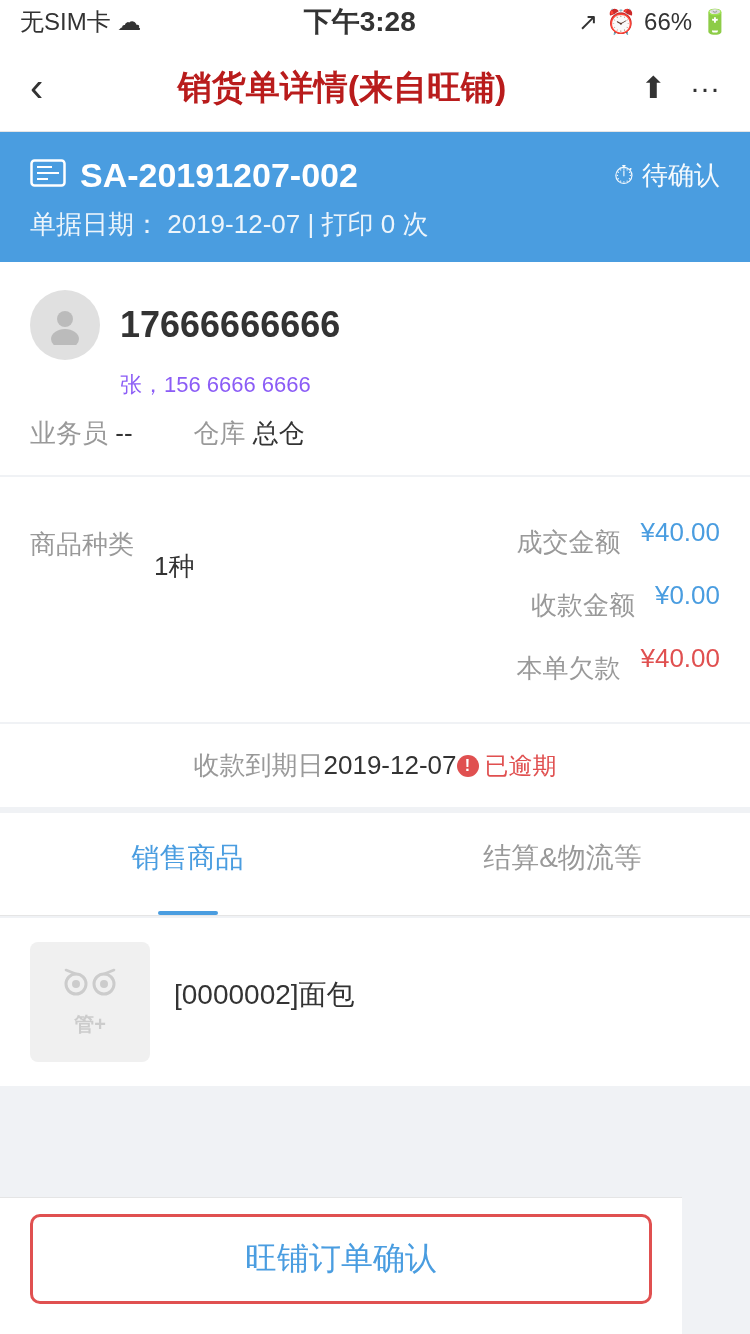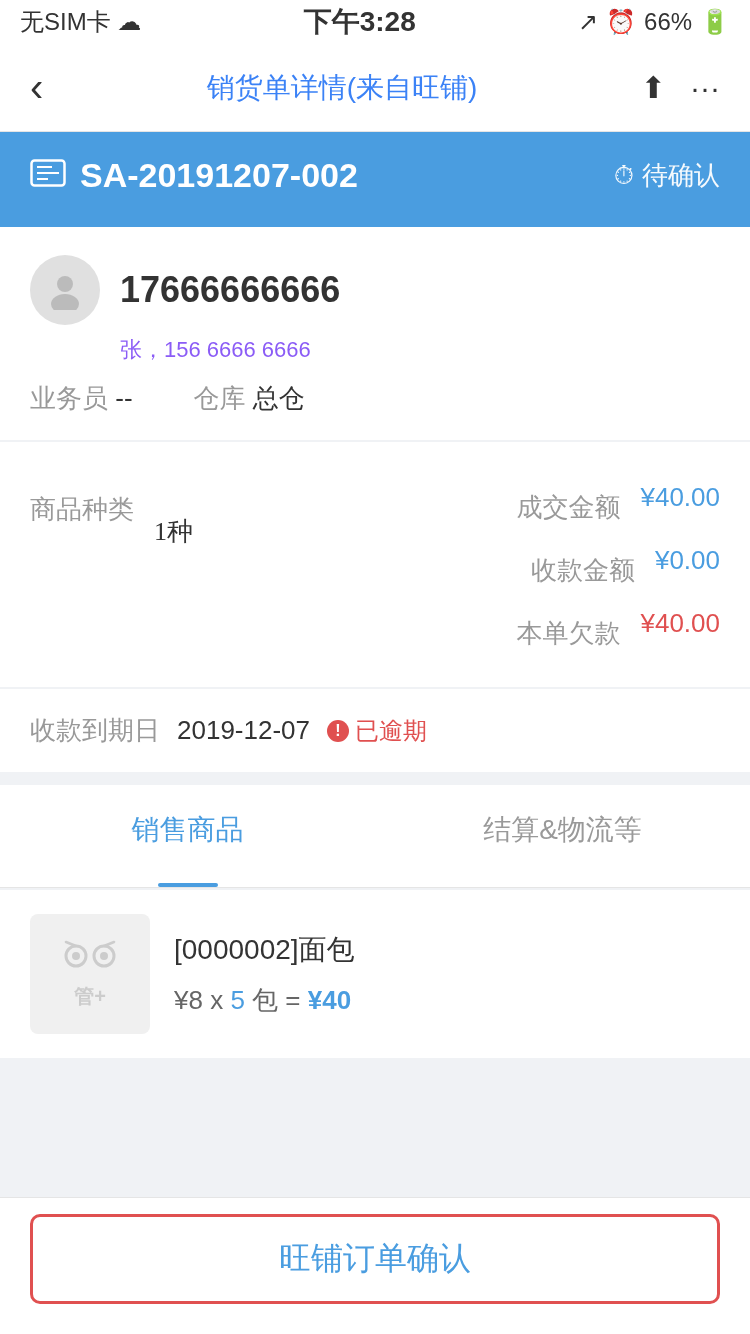--- a/index.html
+++ b/index.html
@@ -34,23 +34,23 @@
       width: 100%;
       height: 88px;
       background: #fff;
       display: flex;
       align-items: center;
       justify-content: space-between;
       padding: 0 30px;
       border-bottom: 1px solid #e5e5e5;
     }
     .nav-title {
-      font-size: 28px;
-      font-weight: 400;
-      color: #3b82f6;
+      font-size: 34px;
+      font-weight: 700;
+      color: #b91c1c;
     }
     .nav-actions { display: flex; align-items: center; gap: 24px; }
     .nav-back { font-size: 40px; color: #333; cursor: pointer; }
     .nav-icon { font-size: 30px; color: #333; cursor: pointer; }
 
     
     .order-header {
       background: #4a9de0;
       padding: 24px 30px 20px;
       color: #fff;
@@ -127,46 +127,47 @@
     
     .summary-section {
       background: #fff;
       padding: 28px 30px;
       margin-bottom: 2px;
       display: flex;
       align-items: flex-start;
       justify-content: space-between;
     }
     .summary-left { font-size: 26px; color: #666; }
-    .summary-kind { display: flex; align-items: center; gap: 10px; font-family: Liberation Serif, serif; }
+    .summary-kind { display: flex; align-items: center; gap: 10px; }
     .kind-label { color: #999; }
     .kind-value { color: #333; margin-top: 44px; }
     .summary-right { text-align: right; }
     .summary-row {
       display: flex;
       align-items: center;
       justify-content: flex-end;
       gap: 20px;
       margin-bottom: 8px;
       font-size: 26px;
     }
     .summary-row-label { color: #999; margin-top: 20px; }
     .amount-blue { color: #4a9de0; }
     .amount-red { color: #e05050; }
 
     
     .due-section {
       background: #fff;
       padding: 24px 30px;
-      margin-bottom: 13px;
-      display: flex;
-      align-items: center;
-      gap: 17px;
+      margin-bottom: 6px;
+      display: flex;
+      align-items: center;
+      gap: 0;
       font-size: 26px;
       color: #666;
+      justify-content: center;
     }
     .due-label { color: #999; }
     .due-date { color: #333; }
     .overdue-badge {
       display: flex;
       align-items: center;
       gap: 6px;
       color: #e05050;
       font-size: 24px;
     }
@@ -257,21 +258,21 @@
       background: #f0f2f5;
       flex: 1;
       min-height: 200px;
     }
 
     
     .bottom-bar {
       position: fixed;
       bottom: 0;
       left: 0;
-      width: 750px;
+      width: 682px;
       background: #fff;
       padding: 16px 30px 30px;
       border-top: 1px solid #e5e5e5;
     }
     .confirm-btn {
       width: 100%;
       height: 90px;
       border: 3px solid #e05050;
       border-radius: 10px;
       background: #fff;
@@ -333,20 +334,28 @@
           <line x1="7" y1="14" x2="29" y2="14" stroke="white" stroke-width="2"></line>
           <line x1="7" y1="20" x2="18" y2="20" stroke="white" stroke-width="2"></line>
         </svg>
       </span>
       <span>SA-20191207-002</span>
     </div>
     <div class="order-status">
       <span>⏱</span>
       <span>待确认</span>
     </div>
+  </div>
+  <div class="order-date">
+    <span>单据日期：</span>
+    <span>2019-12-07</span>
+    <span> | </span>
+    <span>打印</span>
+    <span>0</span>
+    <span>次</span>
   </div>
 </div>
 
 <div class="customer-section">
   <div class="customer-row">
     <div class="avatar">
       <svg viewBox="0 0 40 40" xmlns="http://www.w3.org/2000/svg">
         <circle cx="20" cy="14" r="8" fill="#bbb"></circle>
         <ellipse cx="20" cy="34" rx="14" ry="10" fill="#bbb"></ellipse>
       </svg>
@@ -420,28 +429,20 @@
             <circle cx="44" cy="18" r="4" fill="#ccc"></circle>
             <line x1="6" y1="4" x2="16" y2="8" stroke="#ccc" stroke-width="2.5" stroke-linecap="round"></line>
             <line x1="54" y1="4" x2="44" y2="8" stroke="#ccc" stroke-width="2.5" stroke-linecap="round"></line>
           </svg>
         </div>
         <div style="font-size:20px;color:#ccc;font-weight:700;">管+</div>
       </div>
     </div>
     <div class="product-info">
       <div class="product-name">[0000002]面包</div>
-      <div class="product-price">
-        <span>¥8</span>
-        <span> x </span>
-        <span class="price-qty">5</span>
-        <span>包</span>
-        <span> = </span>
-        <span class="price-total">¥40</span>
-      </div>
     </div>
   </div>
 </div>
 
 <div class="empty-area" style="height: 280px;"></div>
 
 <div class="bottom-bar">
   <button class="confirm-btn">旺铺订单确认</button>
 </div>
 

